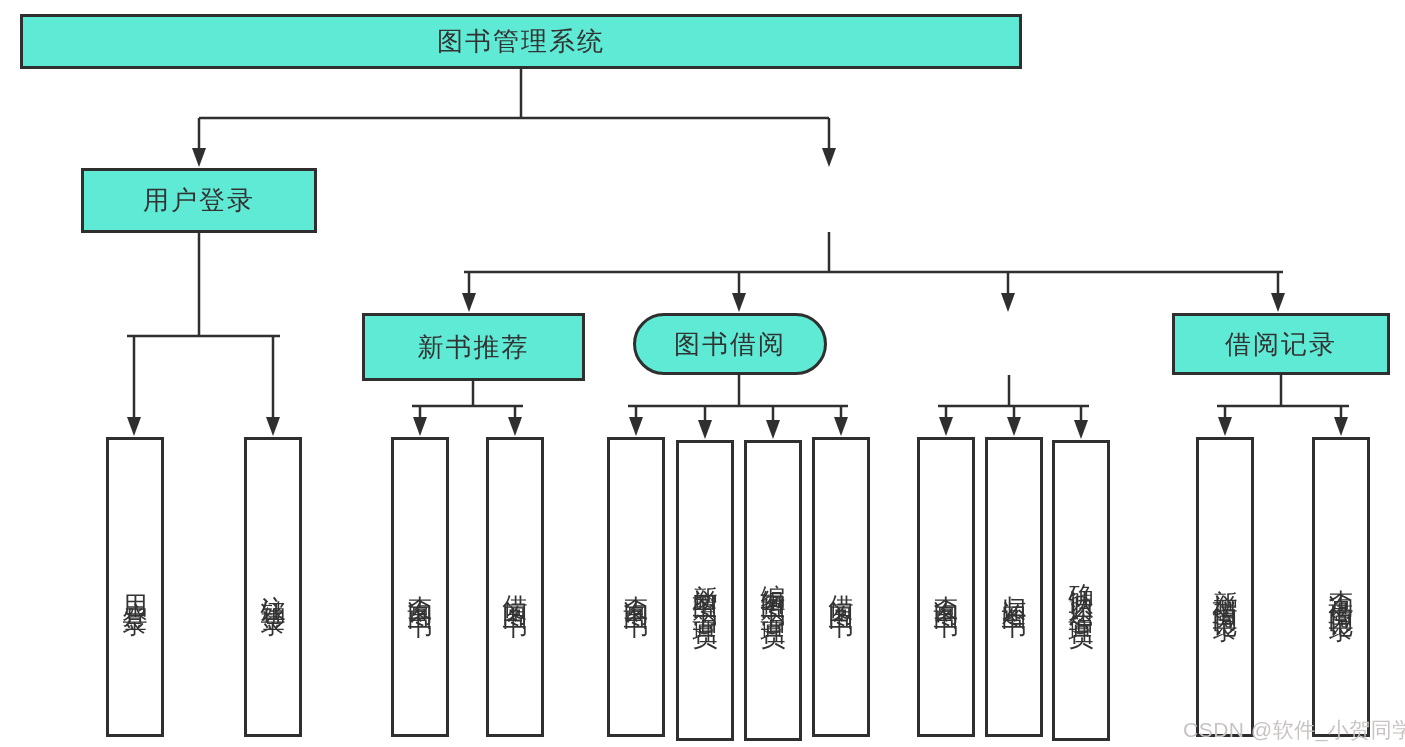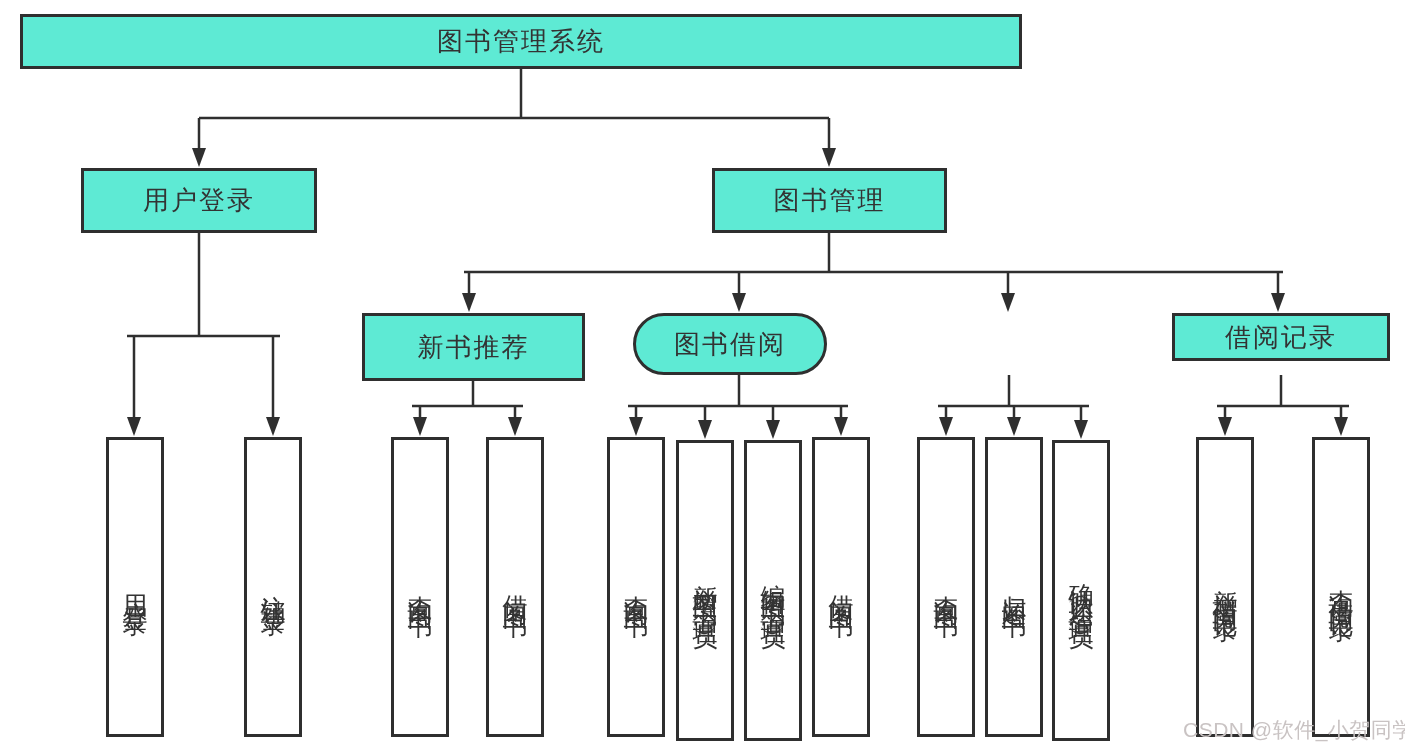--- a/index.html
+++ b/index.html
@@ -134,25 +134,24 @@
       <polygon points="1074,420 1088,420 1081,439"></polygon>
 
       <polygon points="1218,417 1232,417 1225,436"></polygon>
       <polygon points="1334,417 1348,417 1341,436"></polygon>
     </g>
   </svg>
 
   <div class="hnode" style="left:20px; top:14px; width:1002px; height:55px;">图书管理系统</div>
 
   <div class="hnode" style="left:81px; top:168px; width:236px; height:65px;">用户登录</div>
-  <div class="hnode" style="left:712px; top:168px; width:235px; height:65px;">图书管理</div>
 
   <div class="hnode" style="left:362px; top:313px; width:223px; height:68px;">新书推荐</div>
   <div class="hnode" style="left:633px; top:313px; width:194px; height:62px;border-radius:31px;">图书借阅</div>
-  <div class="hnode" style="left:1172px; top:313px; width:218px; height:48px;">借阅记录</div>
+  <div class="hnode" style="left:1172px; top:313px; width:218px; height:62px;">借阅记录</div>
 
   <div class="leaf" style="left:106px; top:437px;">
     <span>用户登录</span>
   </div>
   <div class="leaf" style="left:244px; top:437px;">
     <span>注销登录</span>
   </div>
 
   <div class="leaf" style="left:391px; top:437px;">
     <span>查询图书</span>

